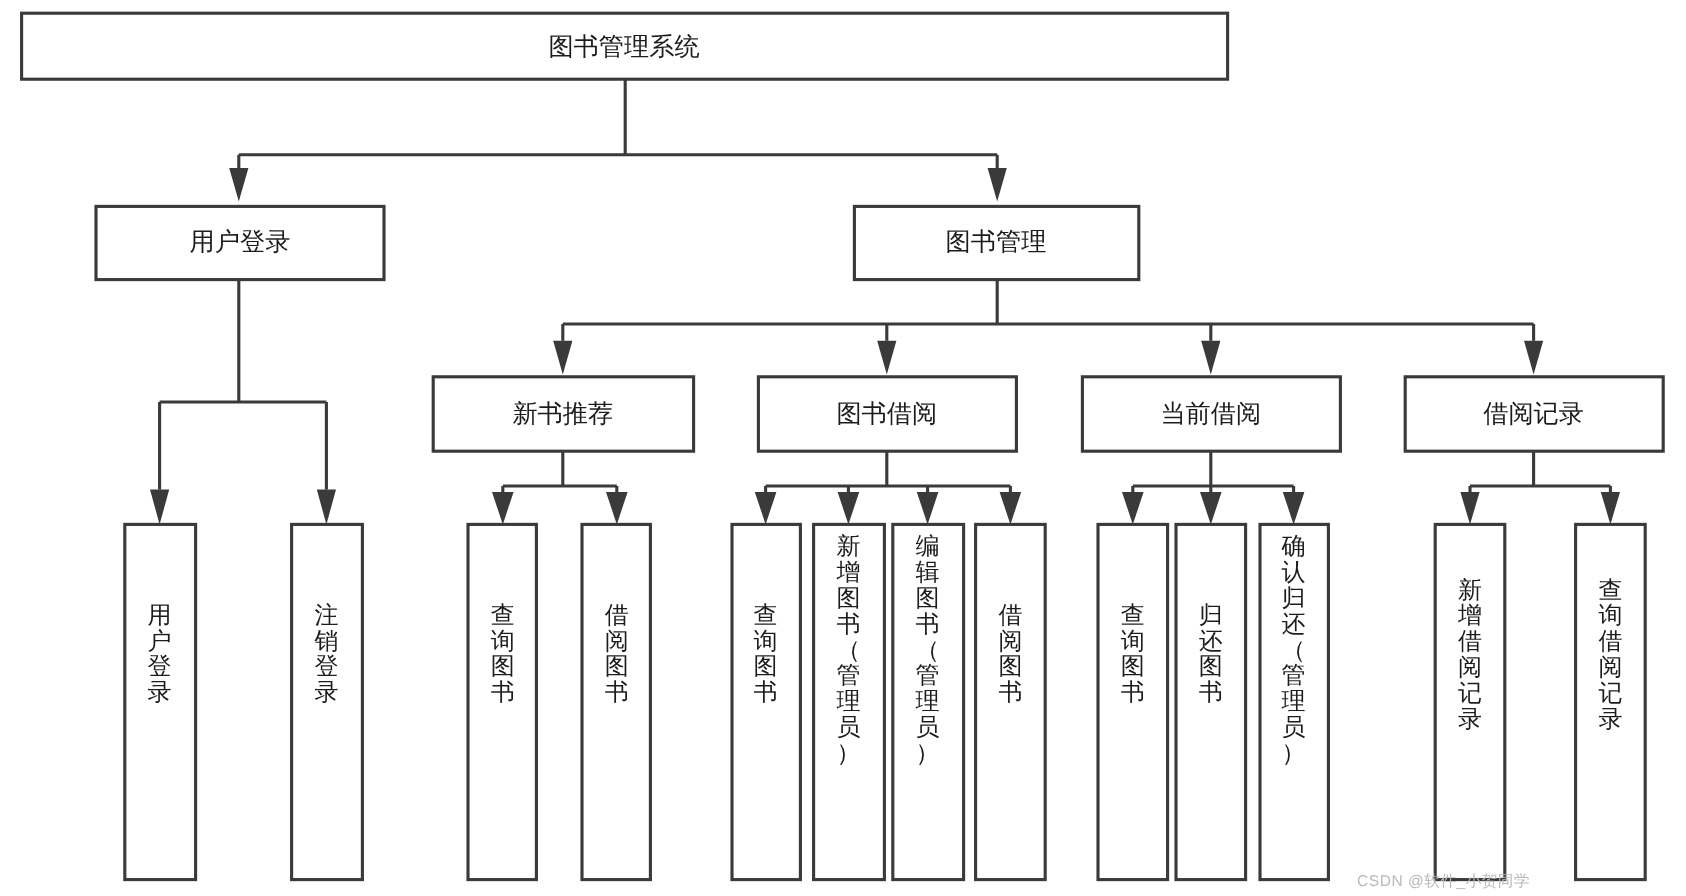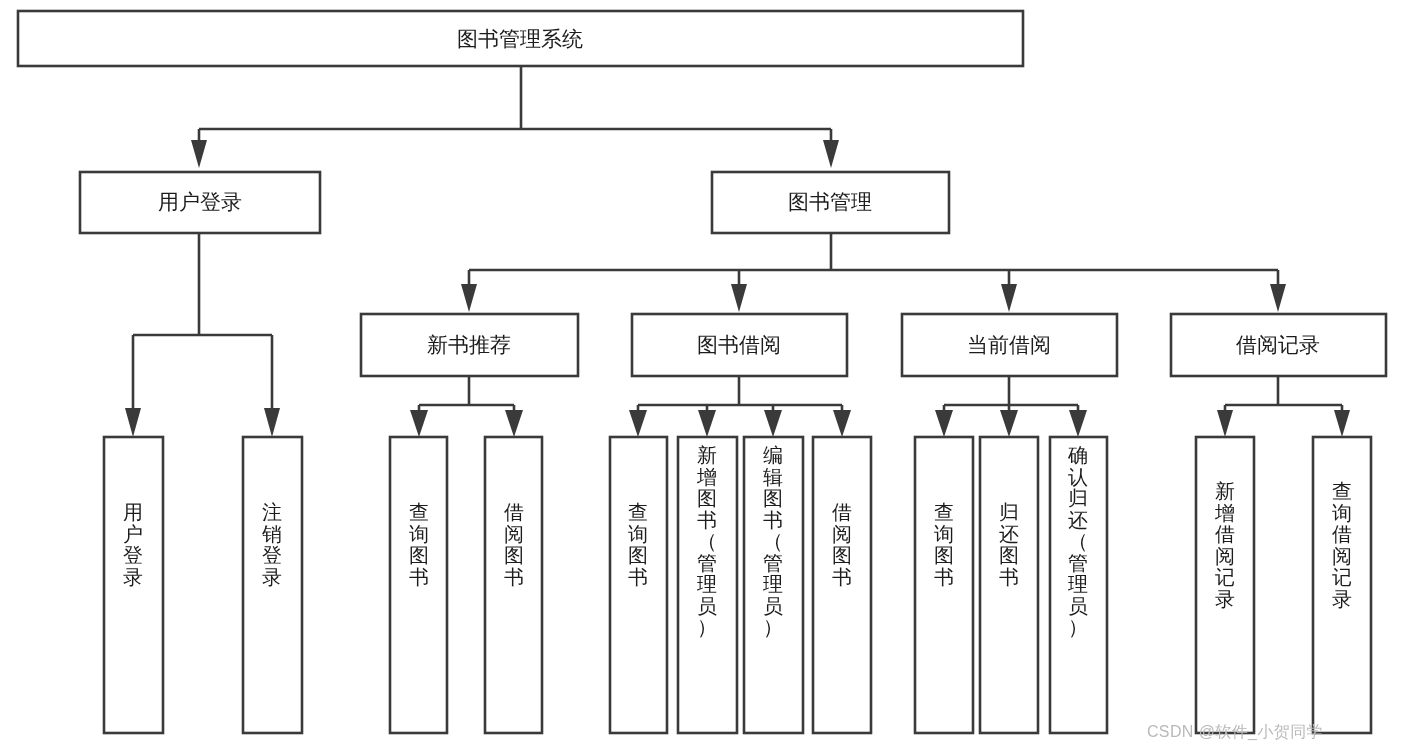--- a/index.html
+++ b/index.html
@@ -12,21 +12,20 @@
     width: 1405px;
     height: 747px;
     font-family: "Liberation Sans", "DejaVu Sans", sans-serif;
     overflow: hidden;
   }
   #diagram-root {
     position: relative;
     width: 1283px;
     height: 747px;
     background: #ffffff;
-    padding-left: 48px;
   }
   svg#diagram-svg {
     position: absolute;
     left: 0;
     top: 0;
     width: 1405px;
     height: 747px;
     display: block;
   }
   .node-box {
@@ -55,21 +54,21 @@
     font-family: "Liberation Sans", "DejaVu Sans", sans-serif;
     font-size: 20px;
     fill: #1c1c1c;
     text-anchor: middle;
   }
   .watermark-text {
     position: absolute;
     right: 8px;
     bottom: 4px;
     font-family: "Liberation Sans", "DejaVu Sans", sans-serif;
-    font-size: 16px;
+    font-size: 13px;
     color: #b9b9b9;
     white-space: nowrap;
     letter-spacing: 0.4px;
     user-select: none;
   }
 </style>
 </head>
 <body>
 
 <div id="diagram-root">

